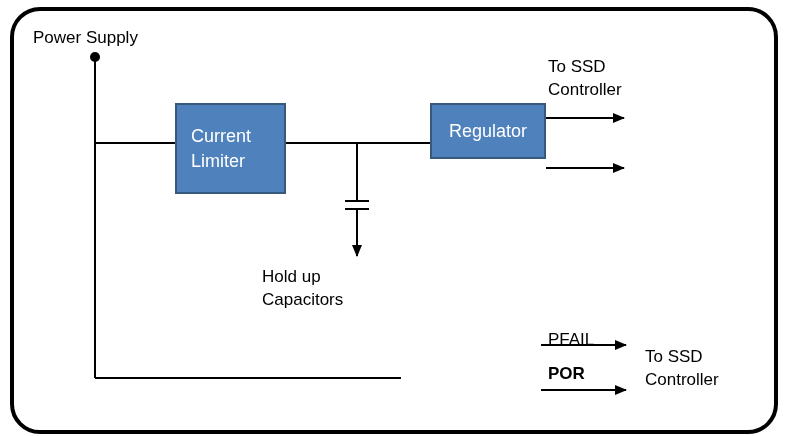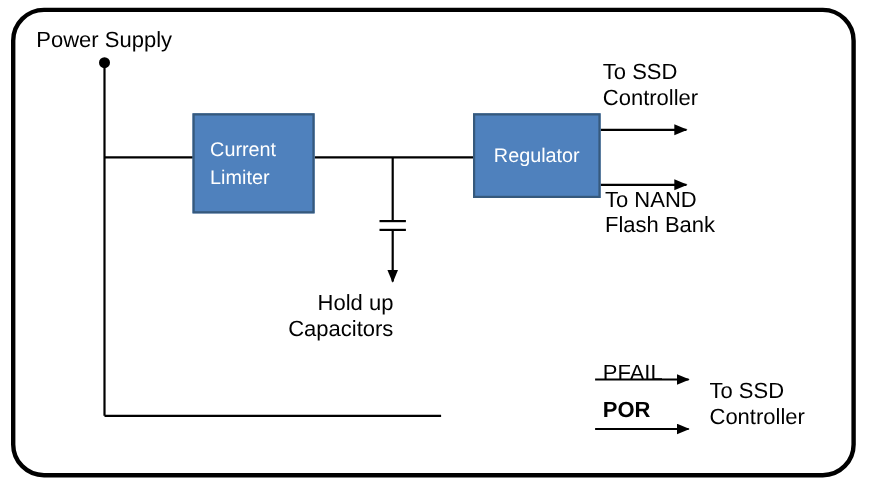--- a/index.html
+++ b/index.html
@@ -51,38 +51,38 @@
     white-space: pre-line;
     display: flex;
     align-items: center;
     box-sizing: border-box;
   }
   #current-limiter {
     left: 175px; top: 103px; width: 111px; height: 91px;
     padding-left: 14px;
   }
   #regulator {
-    left: 430px; top: 103px; width: 116px; height: 77px;
+    left: 430px; top: 103px; width: 116px; height: 56px;
     justify-content: center;
   }
   #power-fail {
     left: 400px; top: 328px; width: 141px; height: 88px;
     padding-left: 10px;
   }
   .txt {
     position: absolute;
     color: #000000;
-    font-size: 20px;
+    font-size: 17px;
     line-height: 23px;
     white-space: pre-line;
   }
   #power-supply   { left: 33px;  top: 26px; }
   #to-ssd-top     { left: 548px; top: 55px; }
   #to-nand        { left: 550px; top: 171px; }
-  #holdup         { left: 262px; top: 265px; text-align: right; }
+  #holdup         { left: 262px; top: 265px; }
   #pfail-label    { left: 548px; top: 328px; }
   #por-label      { left: 548px; top: 362px; font-weight: bold; }
   #to-ssd-bottom  { left: 645px; top: 345px; }
 </style>
 </head>
 <body>
 
 <div id="canvas">
 
   <div class="frame"></div>
@@ -112,22 +112,20 @@
 
   <div class="block" id="current-limiter">Current
 Limiter</div>
 
   <div class="block" id="regulator">Regulator</div>
 
 
   <div class="txt" id="to-ssd-top">To SSD
 Controller</div>
 
-  <div class="txt" id="to-nand">To NAND
-Flash Bank</div>
 
   <div class="txt" id="holdup">Hold up
 Capacitors</div>
 
   <div class="txt" id="pfail-label">PFAIL</div>
 
   <div class="txt" id="por-label">POR</div>
 
   <div class="txt" id="to-ssd-bottom">To SSD
 Controller</div>

